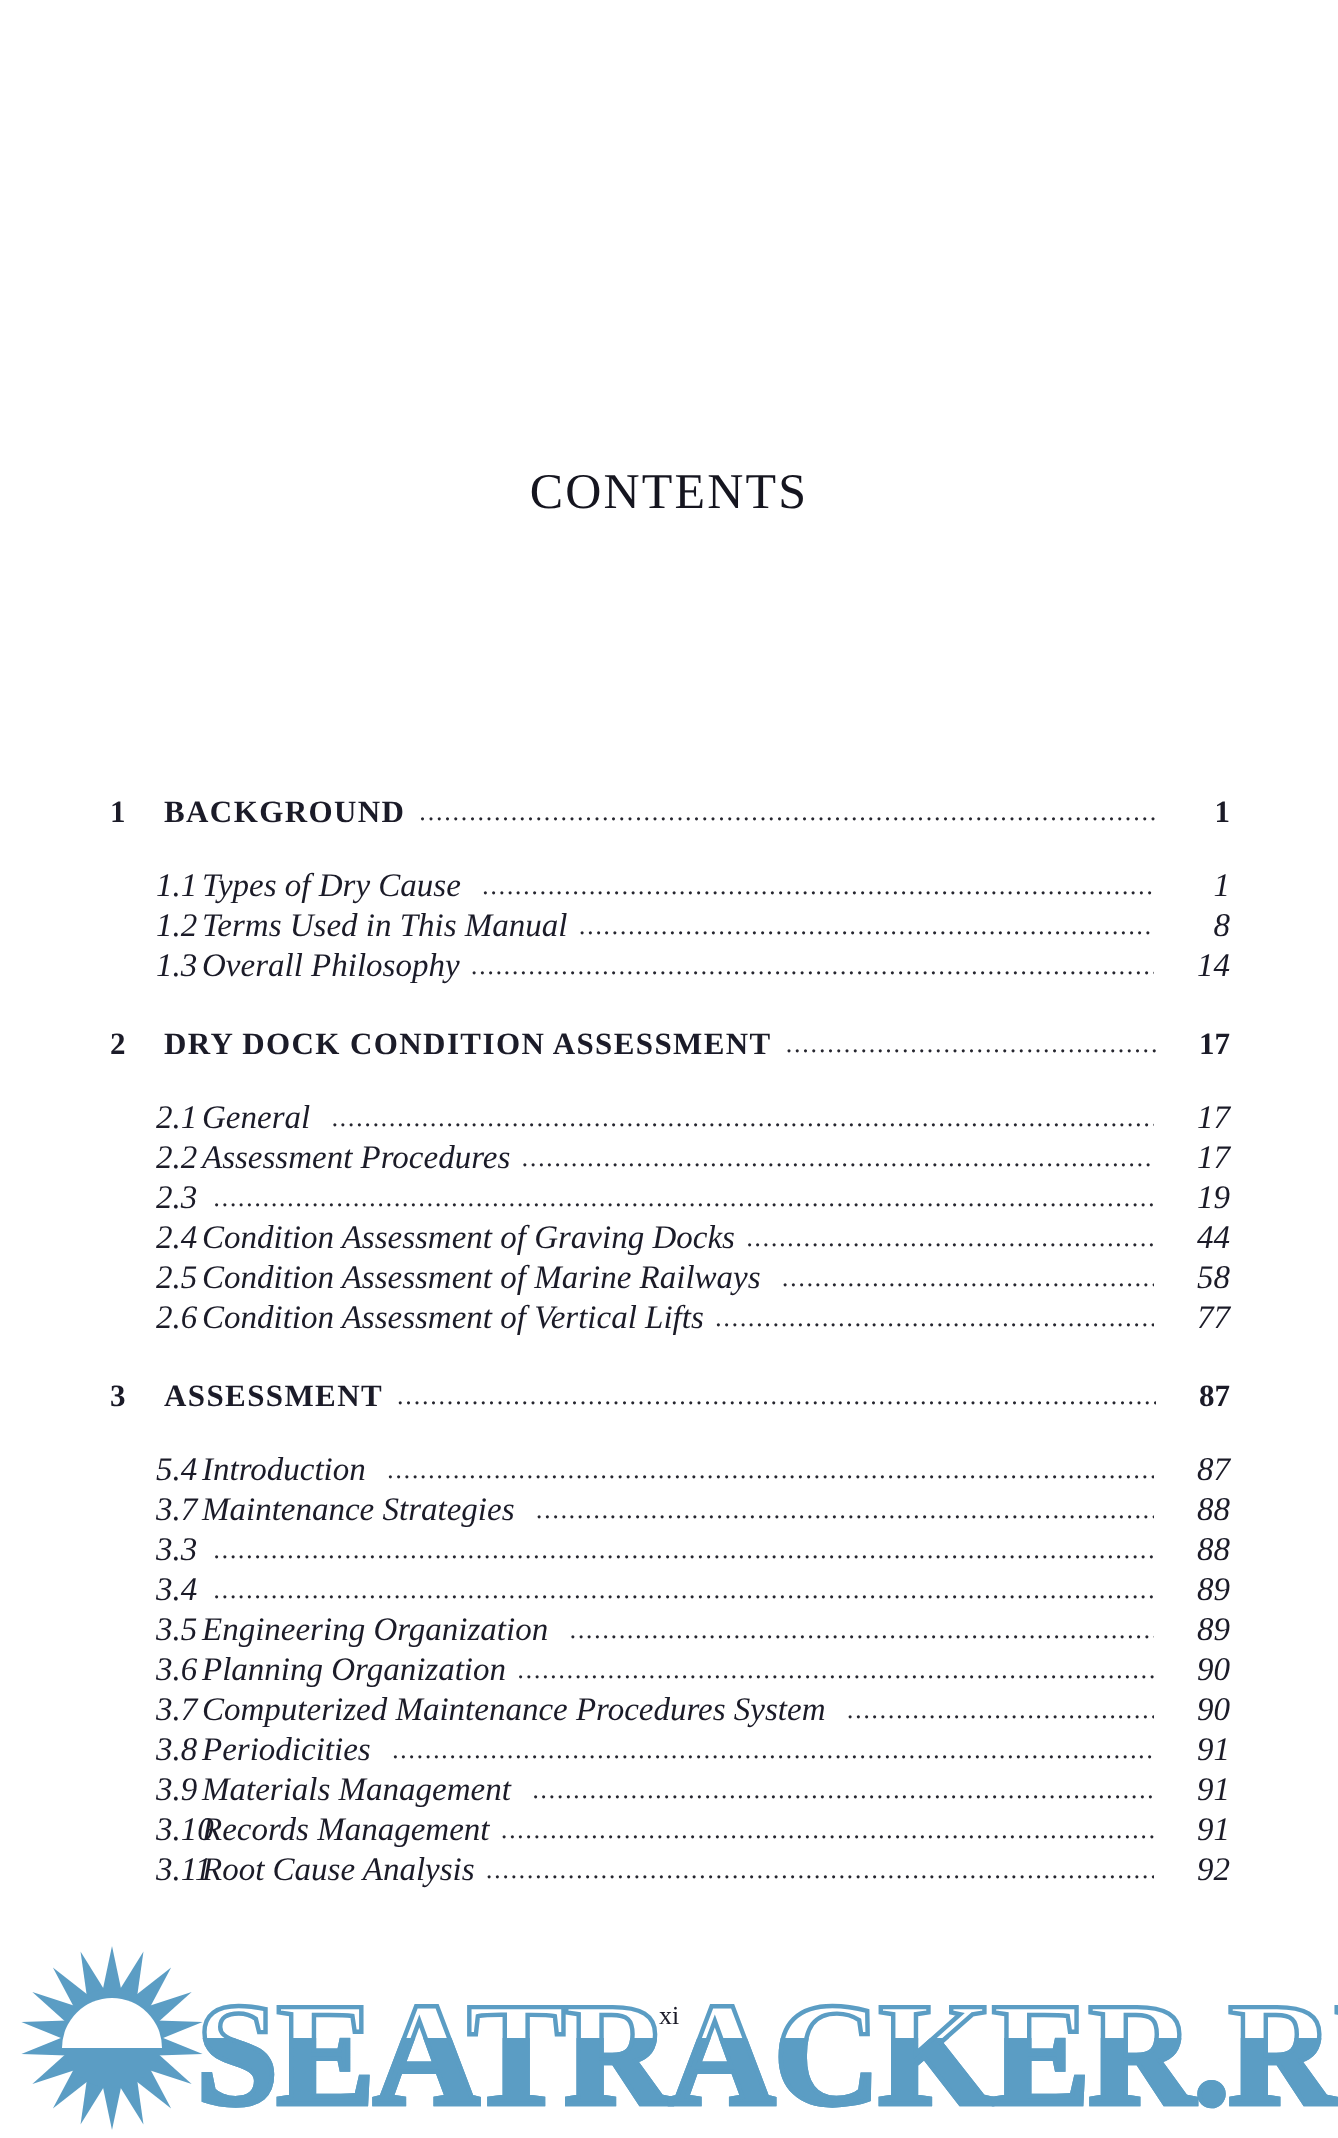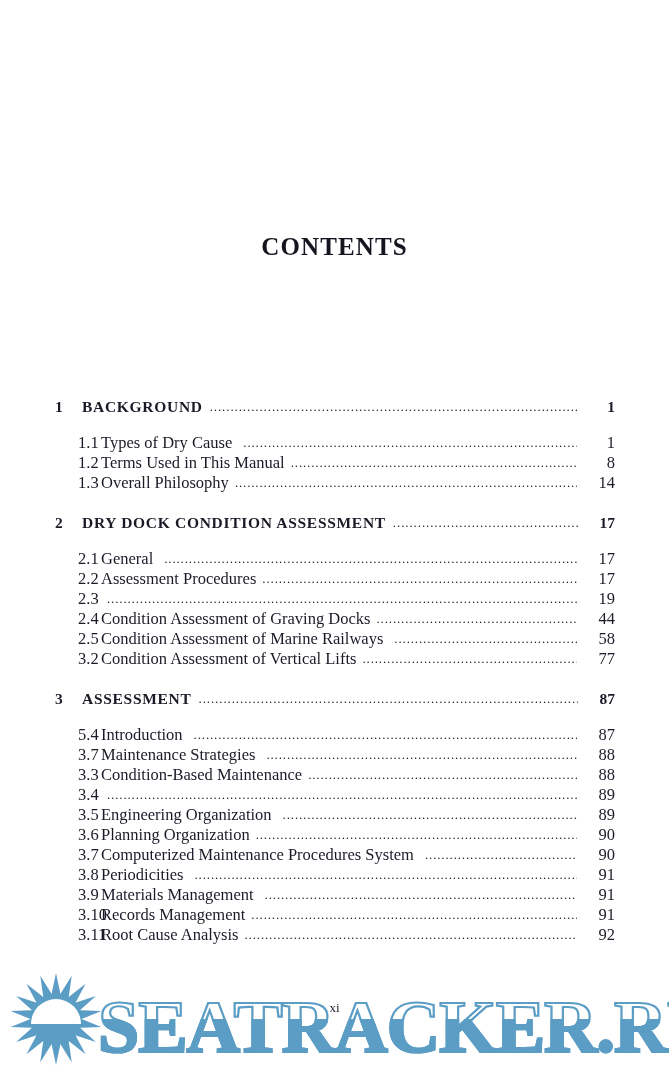--- a/index.html
+++ b/index.html
@@ -17,21 +17,21 @@
   }
 
   
   .page-title {
     position: absolute;
     left: 0;
     right: 0;
     top: 233px;
     text-align: center;
     font-size: 25px;
-    font-weight: bold;
+    font-weight: normal;
     letter-spacing: 1.1px;
     color: #15151f;
   }
 
   
   .toc {
     position: absolute;
     left: 55px;
     top: 398px;
     width: 560px;
@@ -70,21 +70,21 @@
     top: -1px;
   }
   .chapter-row .ch-page {
     flex: 0 0 34px;
     text-align: right;
     font-weight: bold;
     letter-spacing: 0;
   }
 
   
-  .sections { margin-top: 13px; margin-bottom: 21px; }
+  .sections { margin-top: 13px; margin-bottom: 21px; font-style: italic; }
 
   .section-row {
     display: flex;
     align-items: baseline;
     font-size: 16.5px;
     line-height: 20px;
     height: 20px;
     font-weight: normal;
   }
   .section-row .sec-num {
@@ -200,21 +200,21 @@
           <span class="leader">................................................................................................................................................................................................................................................</span>
           <span class="sec-page">44</span>
         </div>
         <div class="section-row wide-gap">
           <span class="sec-num">2.5</span>
           <span class="sec-title">Condition Assessment of Marine Railways</span>
           <span class="leader">................................................................................................................................................................................................................................................</span>
           <span class="sec-page">58</span>
         </div>
         <div class="section-row">
-          <span class="sec-num">3.2</span>
+          <span class="sec-num">2.6</span>
           <span class="sec-title">Condition Assessment of Vertical Lifts</span>
           <span class="leader">................................................................................................................................................................................................................................................</span>
           <span class="sec-page">77</span>
         </div>
       </div>
     </div>
     <div class="chapter-block">
       <div class="chapter-row">
         <span class="ch-num">3</span>
         <span class="ch-title">ASSESSMENT</span>
@@ -229,21 +229,20 @@
           <span class="sec-page">87</span>
         </div>
         <div class="section-row wide-gap">
           <span class="sec-num">3.7</span>
           <span class="sec-title">Maintenance Strategies</span>
           <span class="leader">................................................................................................................................................................................................................................................</span>
           <span class="sec-page">88</span>
         </div>
         <div class="section-row">
           <span class="sec-num">3.3</span>
-          <span class="sec-title">Condition-Based Maintenance</span>
           <span class="leader">................................................................................................................................................................................................................................................</span>
           <span class="sec-page">88</span>
         </div>
         <div class="section-row">
           <span class="sec-num">3.4</span>
           <span class="leader">................................................................................................................................................................................................................................................</span>
           <span class="sec-page">89</span>
         </div>
         <div class="section-row wide-gap">
           <span class="sec-num">3.5</span>

